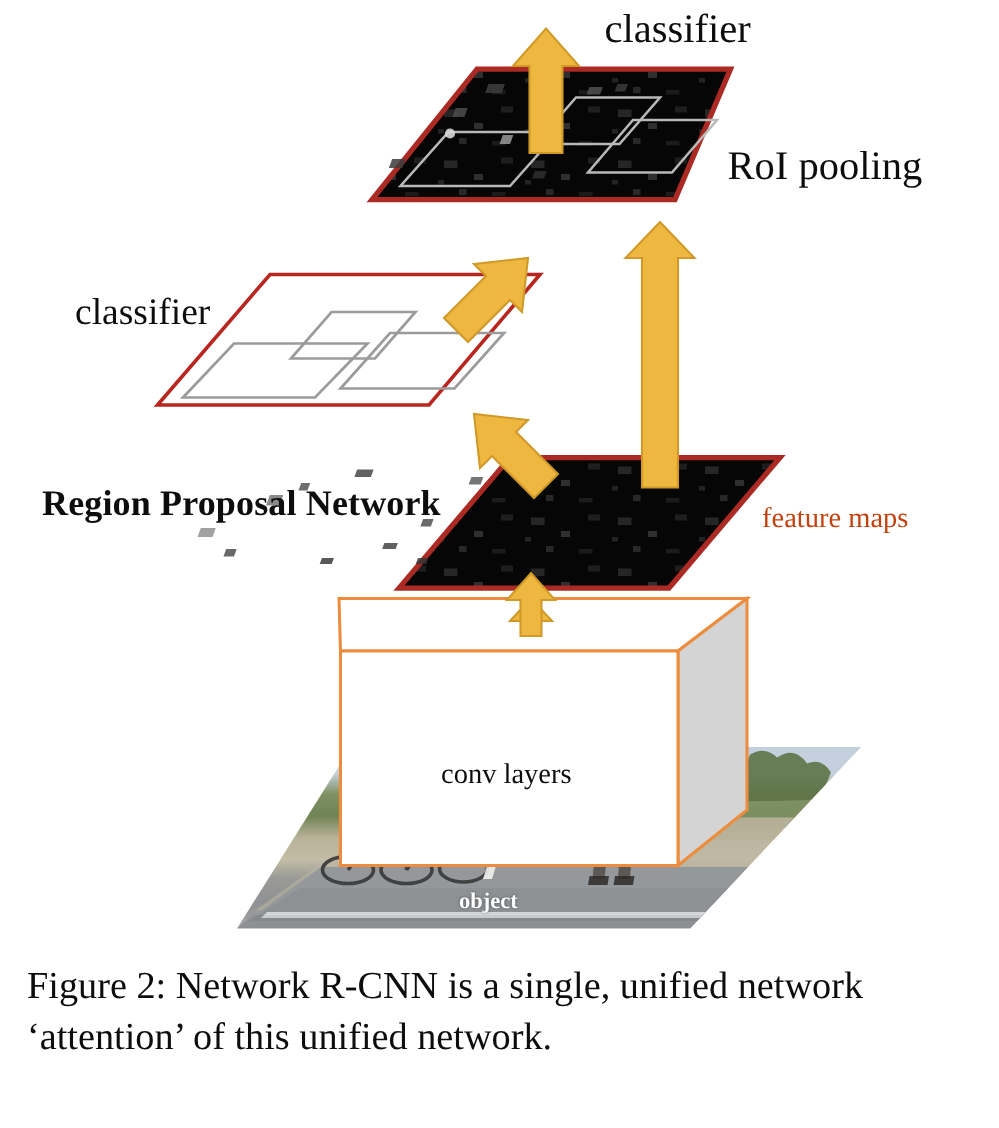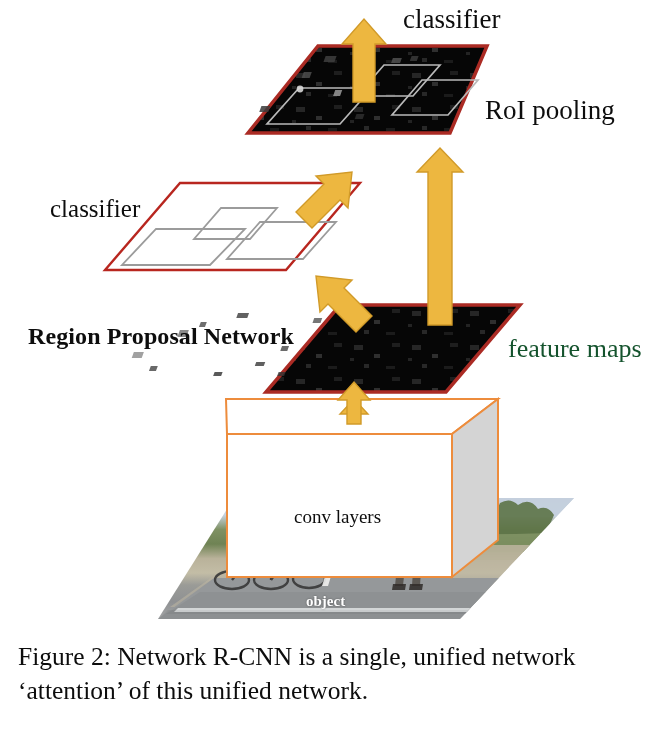--- a/index.html
+++ b/index.html
@@ -9,21 +9,21 @@
     color:#0d0d0d;
   }
   #figure{position:absolute;left:0;top:0;width:666px;height:630px;}
   #figure svg{display:block;}
 
   .lbl{position:absolute;white-space:nowrap;line-height:1;}
   .lbl-classifier{left:403px;top:6px;font-size:27px;}
   .lbl-roi{left:485px;top:97px;font-size:27px;}
   .lbl-proposals{left:50px;top:196px;font-size:25px;}
   .lbl-rpn{left:28px;top:300px;font-size:24px;font-weight:bold;letter-spacing:.1px;margin-top:24px;}
-  .lbl-featuremaps{left:508px;top:336px;font-size:26px;color:#14532d;}
+  .lbl-featuremaps{left:508px;top:336px;font-size:19px;color:#c2410c;}
   .lbl-conv{left:294px;top:507px;font-size:19px;}
   .lbl-image{left:306px;top:594px;font-size:15px;font-weight:bold;color:#ffffff;
              text-shadow:0 0 2px rgba(0,0,0,.45);}
 
   #caption{
     position:absolute;left:18px;top:640px;width:632px;
     font-size:25.5px;line-height:1.33;text-align:justify;
     text-justify:inter-word;
   }
   #caption span{display:block;}

